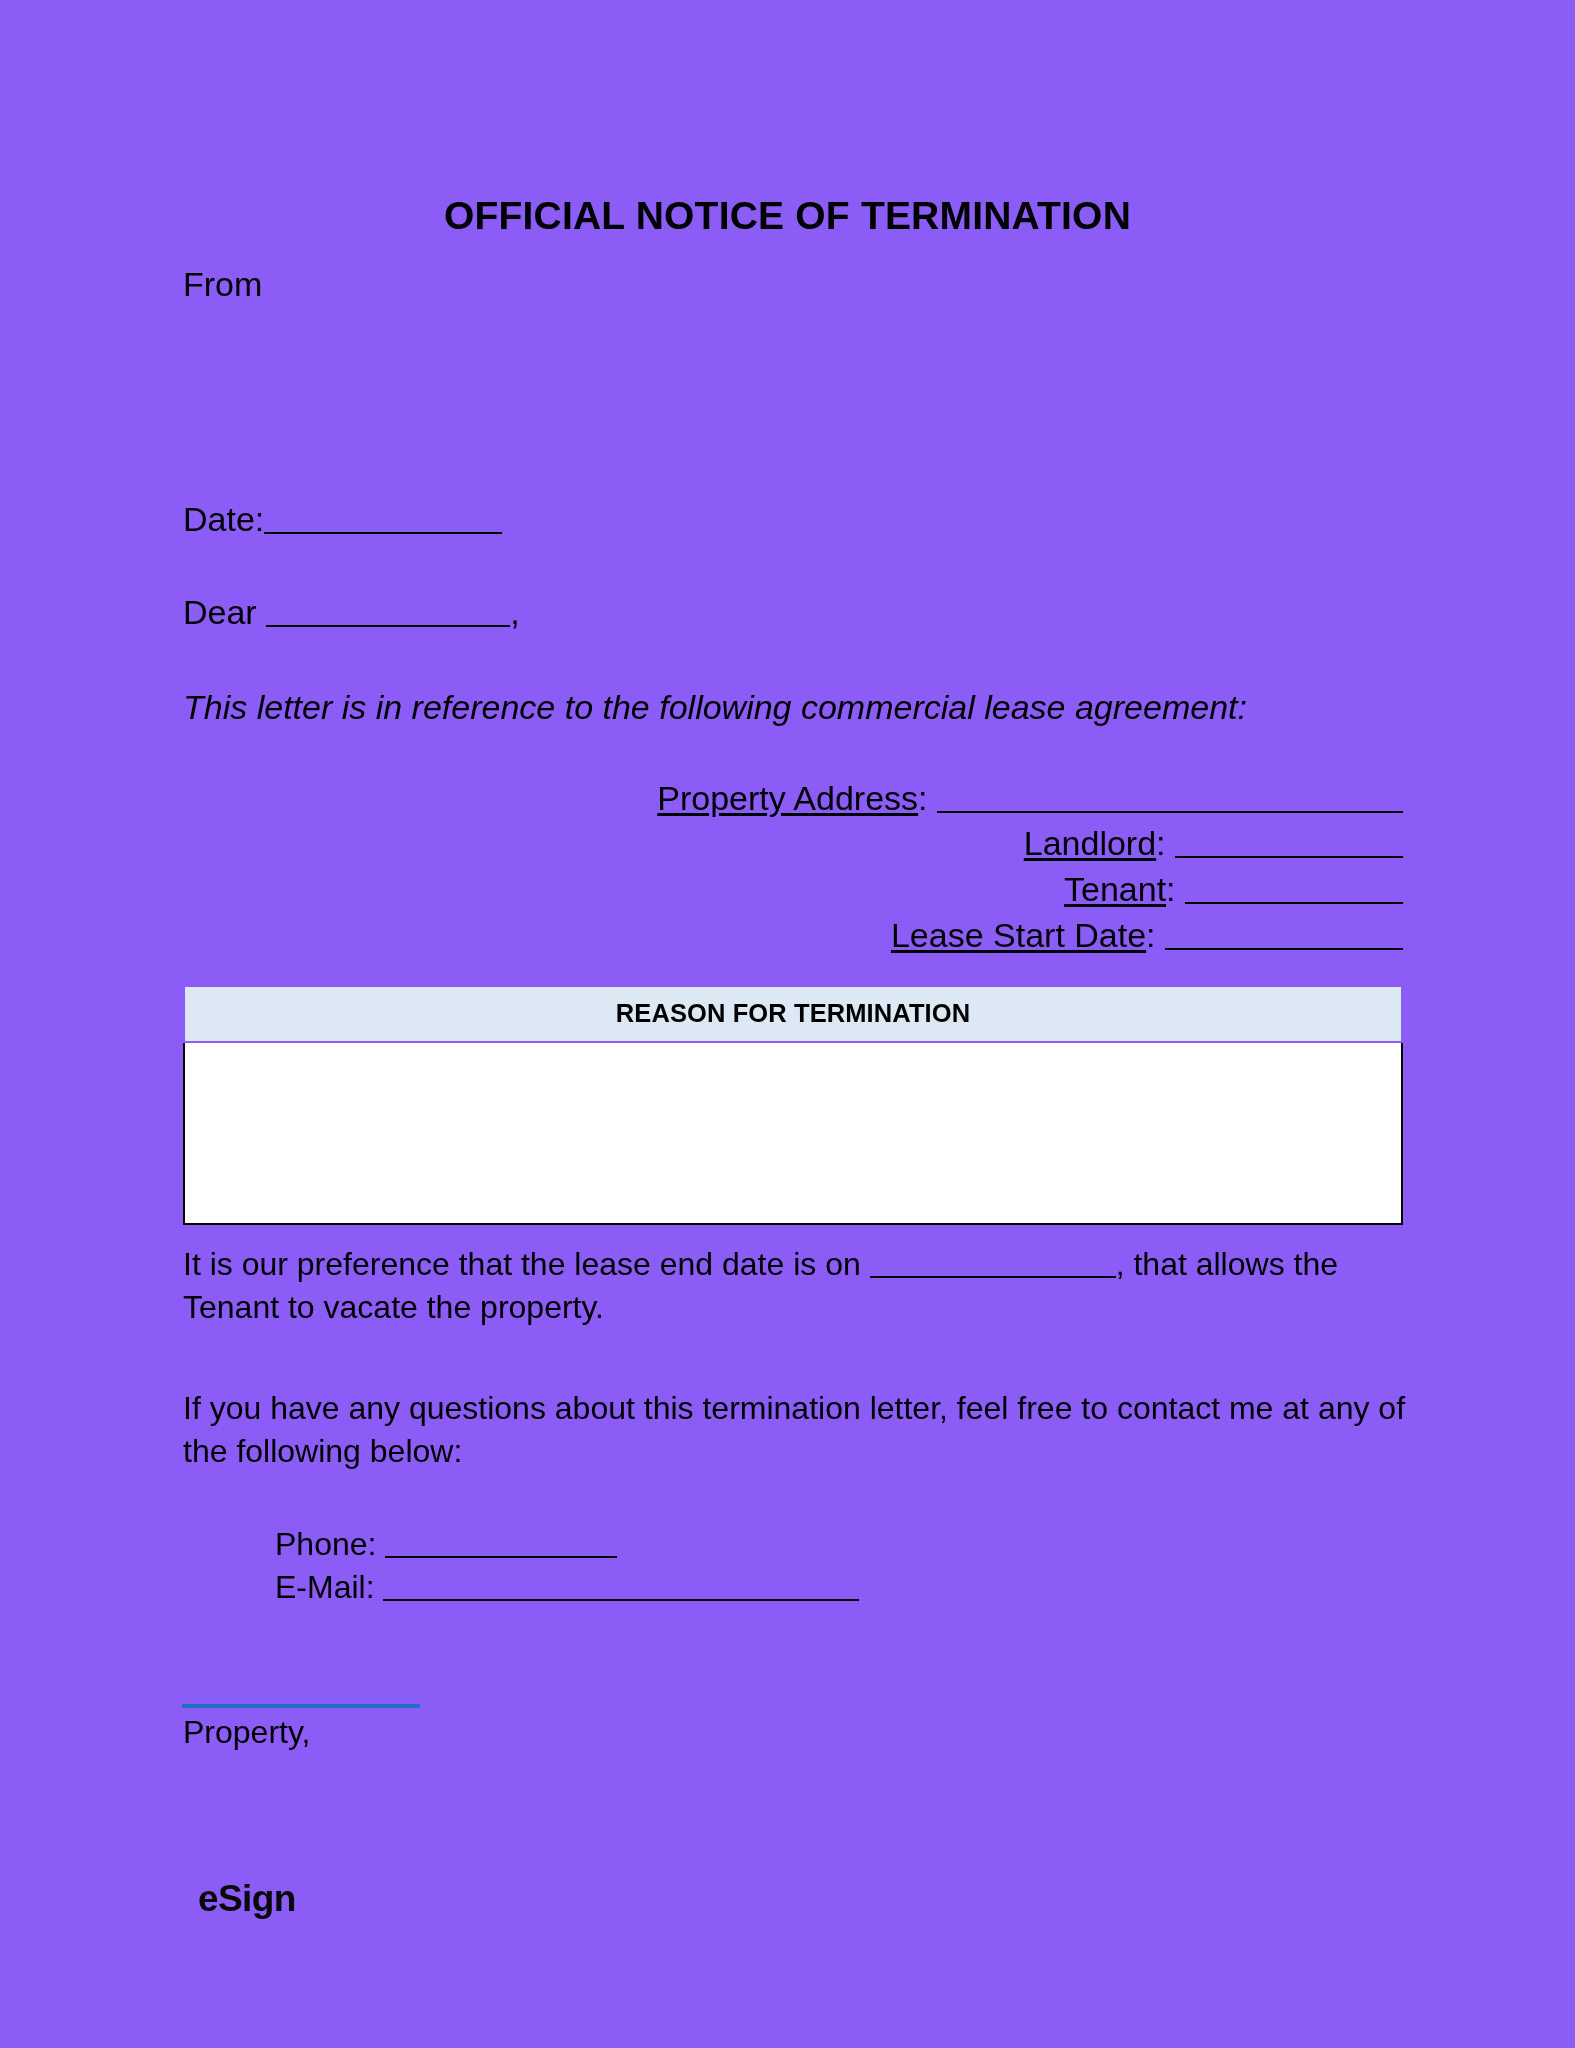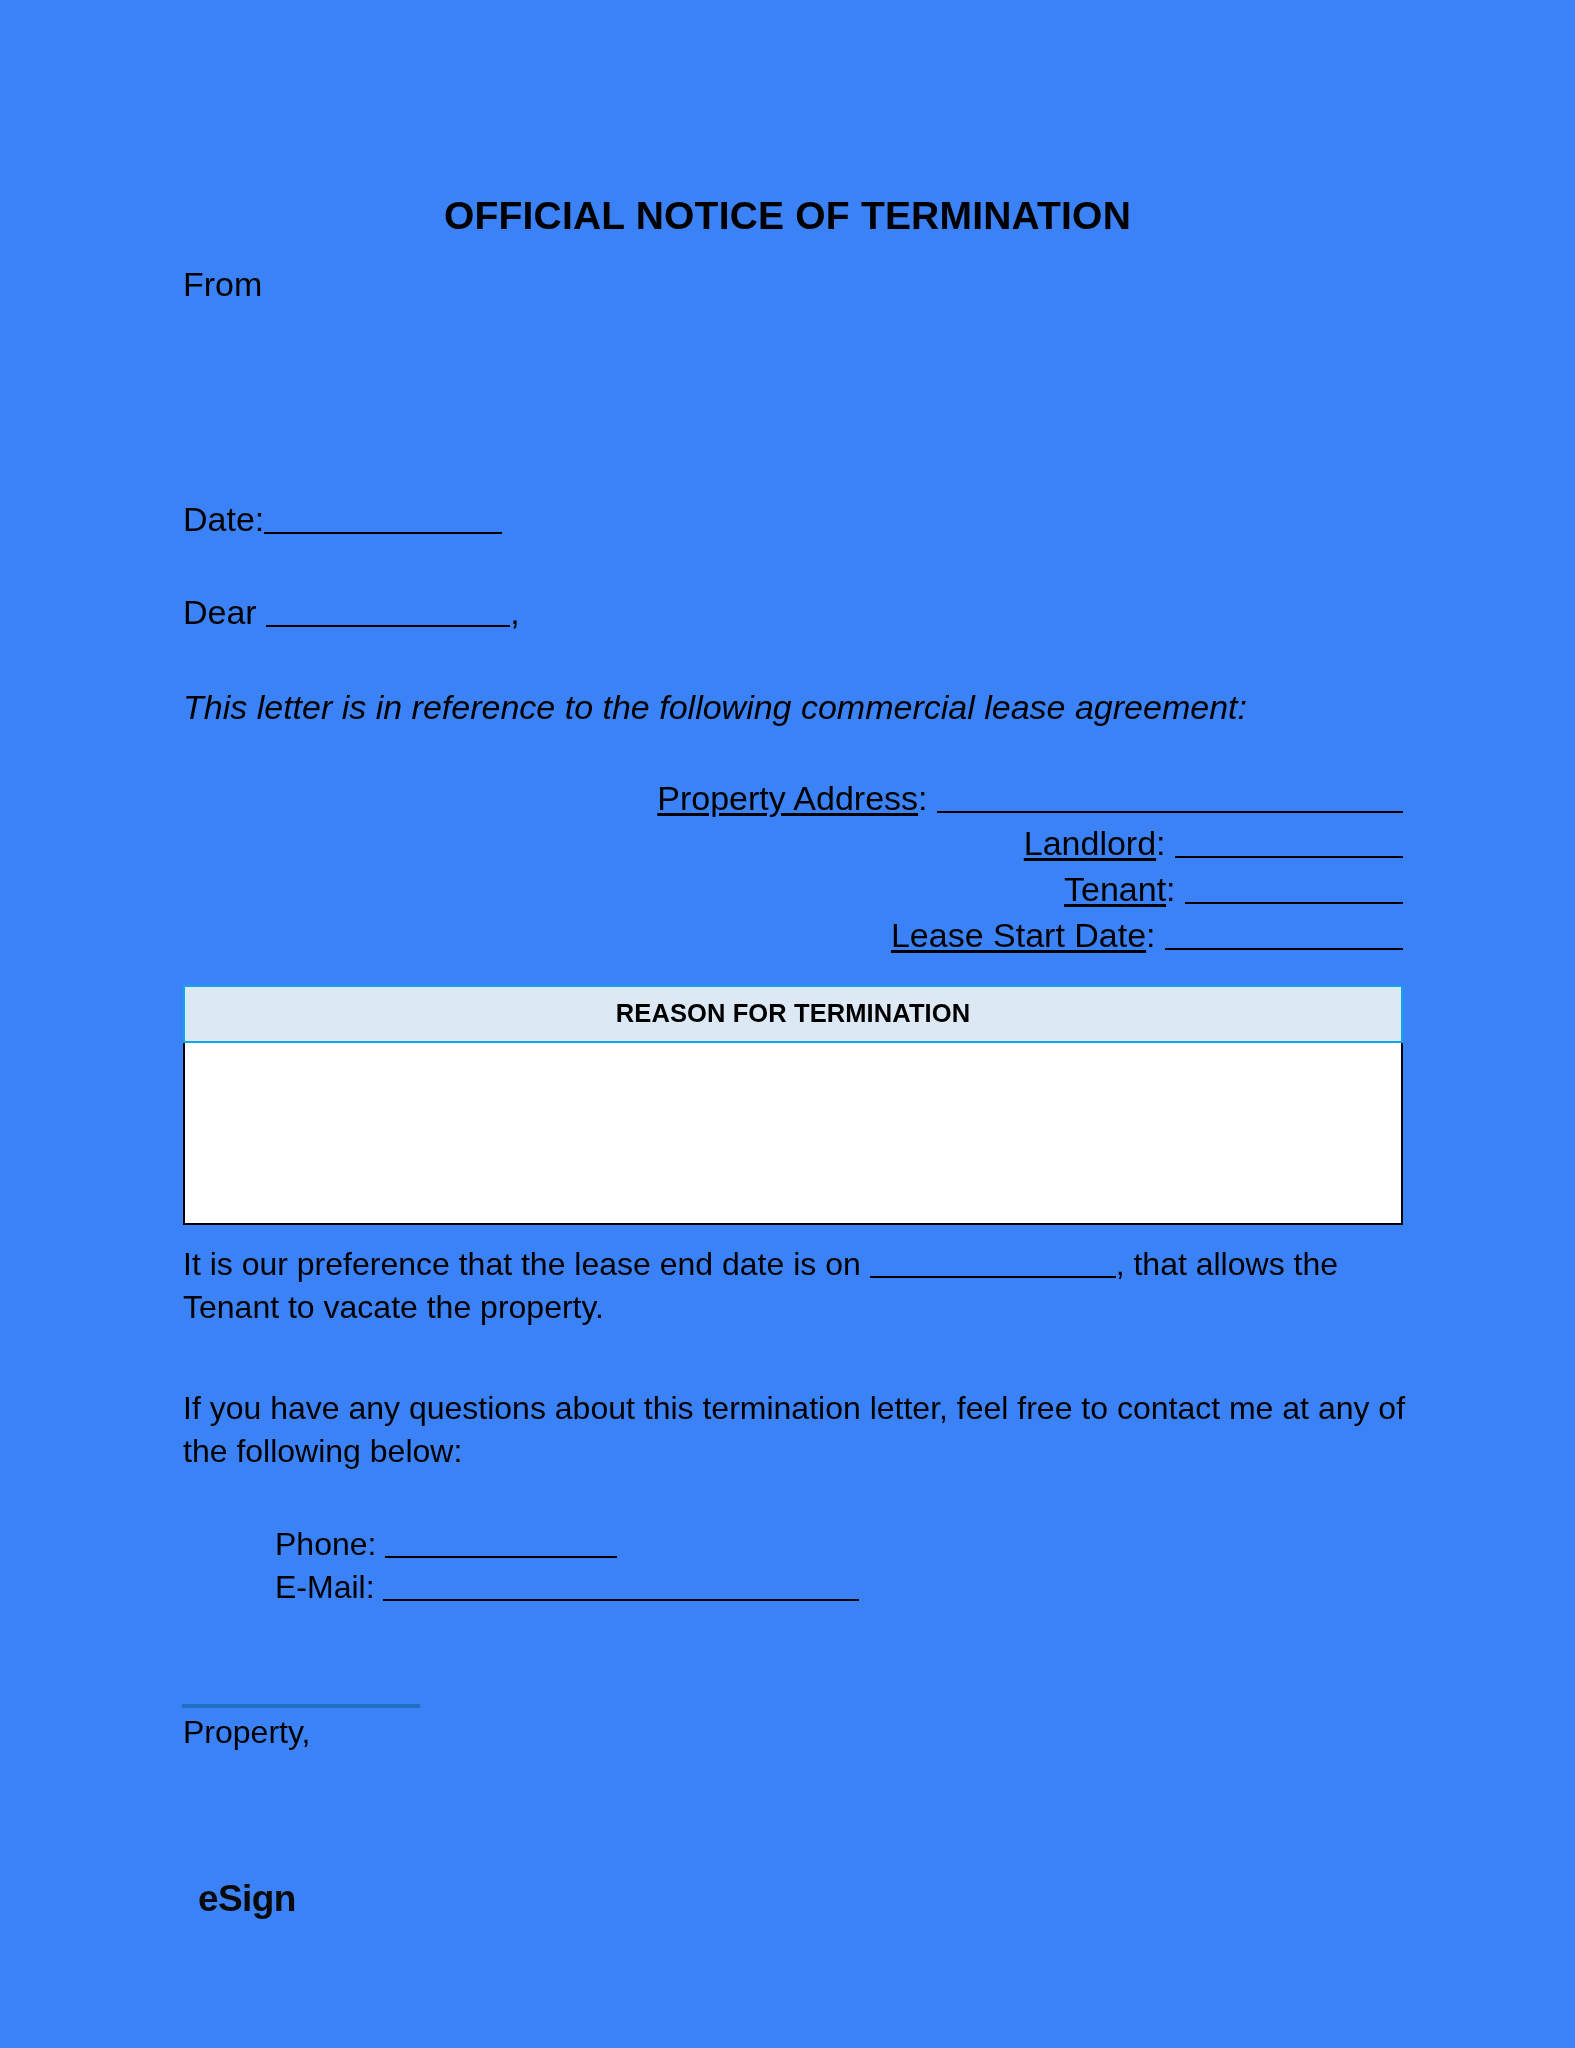--- a/index.html
+++ b/index.html
@@ -11,21 +11,21 @@
     width: 1575px;
     height: 2048px;
     font-family: "Liberation Sans", sans-serif;
     color: #000000;
     -webkit-font-smoothing: antialiased;
   }
   .page {
     position: relative;
     width: 1575px;
     height: 2048px;
-    background: #3b82f6;
+    background: #8b5cf6;
     box-sizing: border-box;
   }
   .doc-title {
     position: absolute;
     left: 0;
     right: 0;
     top: 168px;
     text-align: center;
     font-size: 39px;
     font-weight: bold;
@@ -98,21 +98,21 @@
   .reason-table {
     position: absolute;
     left: 183px;
     top: 985px;
     width: 1220px;
     border-collapse: collapse;
     box-sizing: border-box;
   }
   .reason-header {
     background: #dce9f5;
-    border: 2px solid #0ea5e9;
+    border: 2px solid #8b5cf6;
     text-align: center;
     font-size: 25.5px;
     font-weight: bold;
     padding: 12px 4px 13px 4px;
     letter-spacing: 0.1px;
   }
   .reason-body {
     border: 2px solid #000000;
     height: 178px;
     background: #ffffff;

